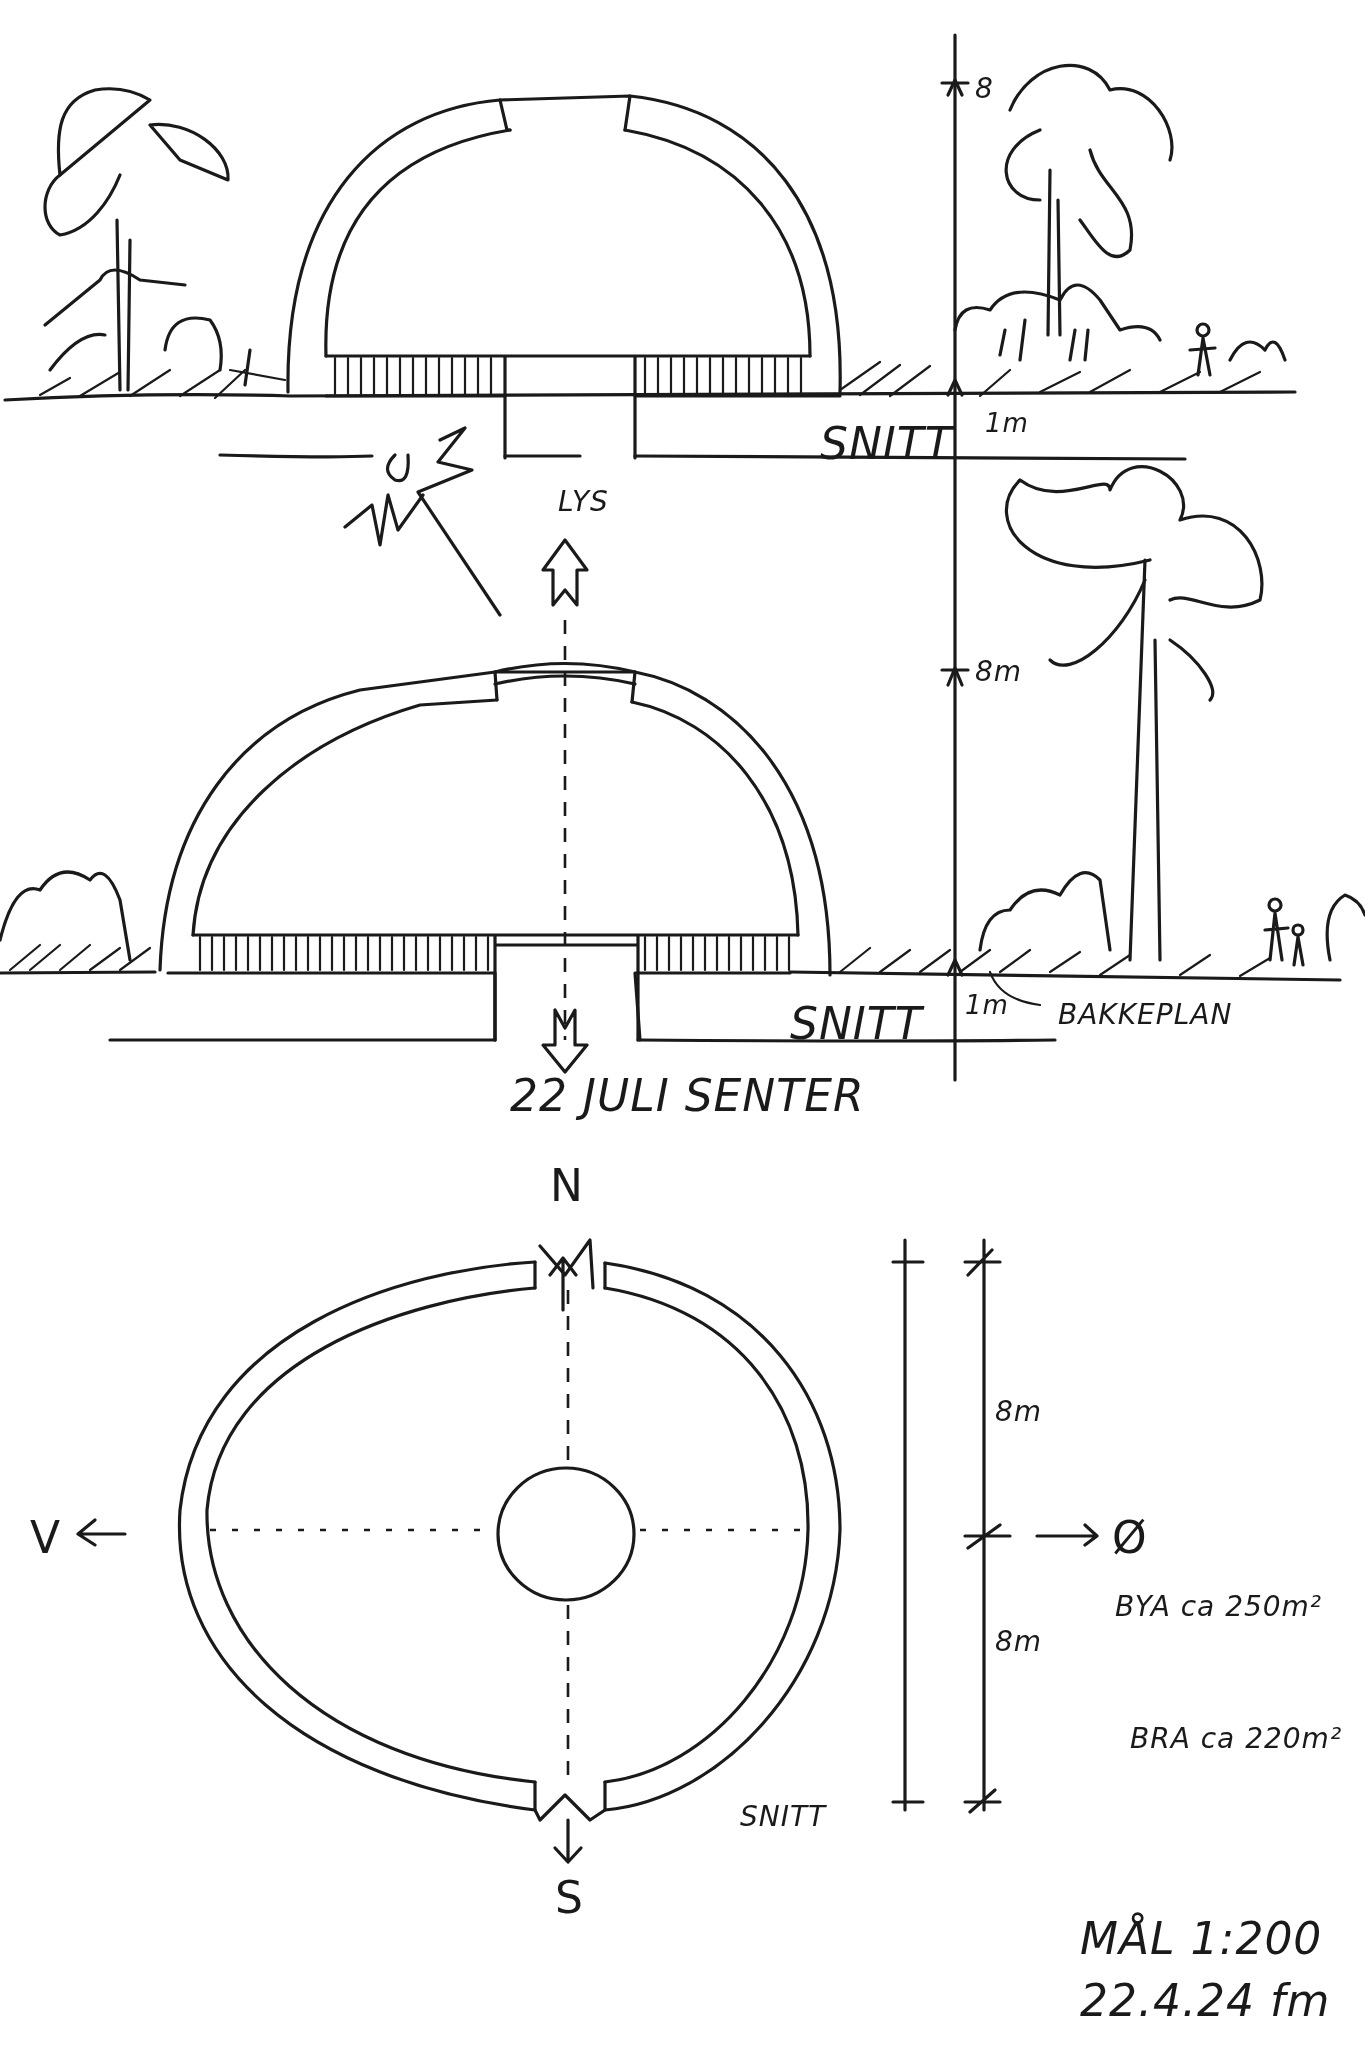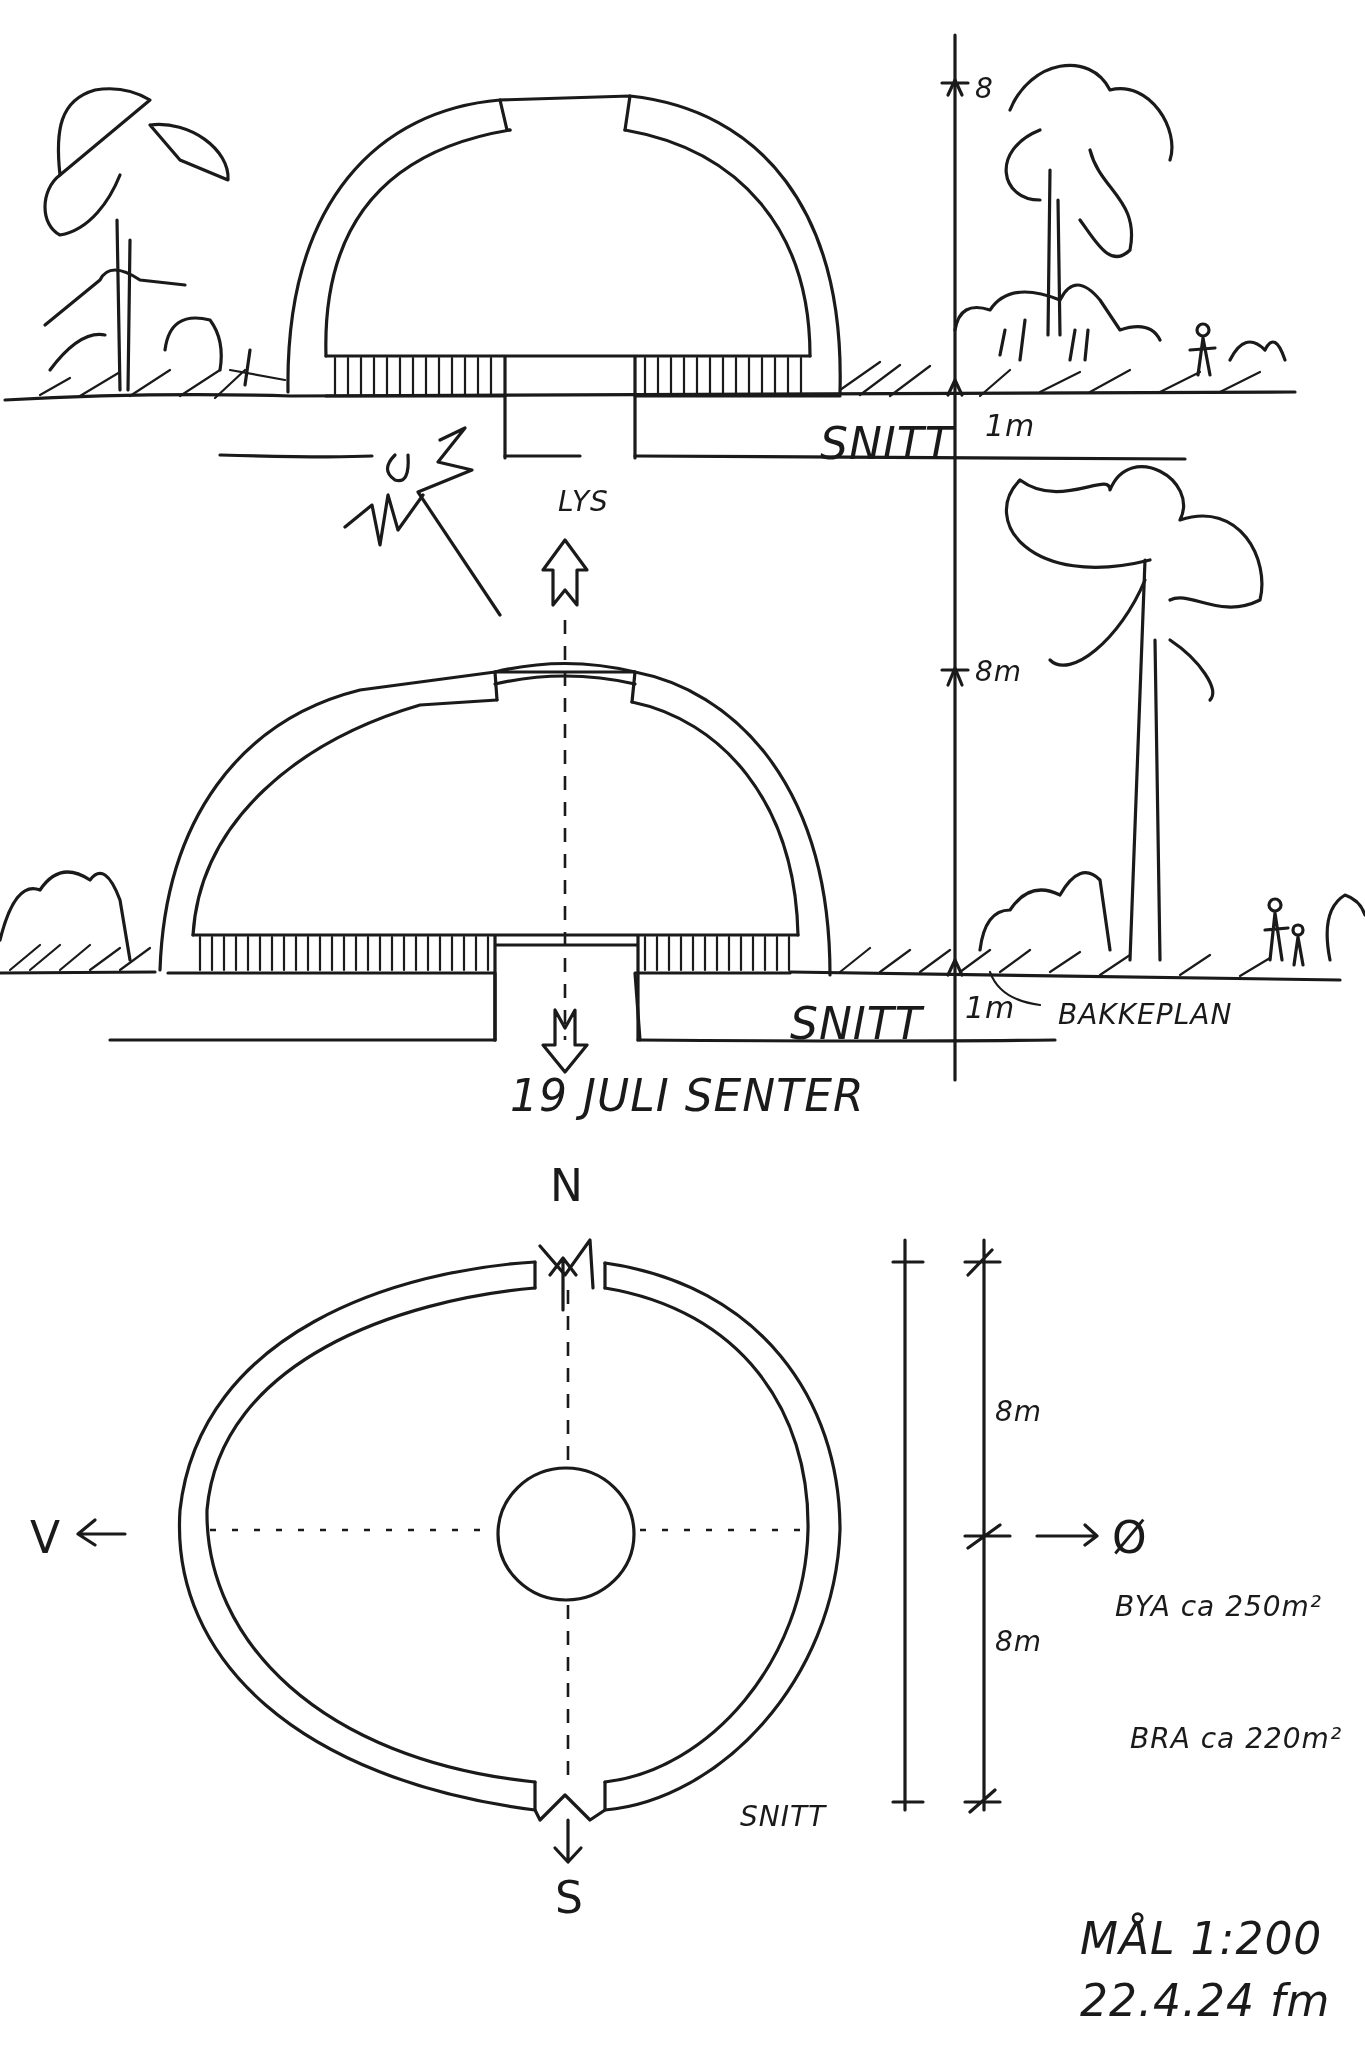--- a/index.html
+++ b/index.html
@@ -5,21 +5,21 @@
   html, body { margin: 0; padding: 0; background: #ffffff; }
   body { width: 1365px; height: 2048px; position: relative; overflow: hidden; }
   svg { position: absolute; left: 0; top: 0; }
   .ink { fill: none; stroke: #1a1a1a; stroke-width: 3.2; stroke-linecap: round; stroke-linejoin: round; }
   .thin { fill: none; stroke: #1a1a1a; stroke-width: 2.2; stroke-linecap: round; }
   .dash { fill: none; stroke: #1a1a1a; stroke-width: 2.6; stroke-dasharray: 14 12; }
   .dot { fill: none; stroke: #1a1a1a; stroke-width: 2.6; stroke-dasharray: 6 16; }
   .lbl { position: absolute; font-family: "DejaVu Sans", sans-serif; color: #1a1a1a; font-style: italic; white-space: nowrap; letter-spacing: 1px; transform-origin: left center; }
   .lbl.big { font-size: 44px; }
   .lbl.med { font-size: 28px; }
-  .lbl.sm { font-size: 30px; }
+  .lbl.sm { font-size: 26px; }
 </style>
 </head>
 <body>
 
 <svg width="1365" height="2048" viewBox="0 0 1365 2048">
 
   <g>
 
     <path class="ink" d="M5 400 Q150 392 290 396 L1295 392"></path>
 
@@ -150,21 +150,21 @@
 
 <div class="lbl med" style="left:975px;top:72px;">8</div>
 <div class="lbl sm" style="left:985px;top:408px;">1m</div>
 <div class="lbl big" style="left:820px;top:418px;">SNITT</div>
 <div class="lbl med" style="left:558px;top:485px;">LYS</div>
 
 <div class="lbl med" style="left:975px;top:655px;">8m</div>
 <div class="lbl sm" style="left:965px;top:990px;">1m</div>
 <div class="lbl big" style="left:790px;top:998px;">SNITT</div>
 <div class="lbl med" style="left:1058px;top:998px;">BAKKEPLAN</div>
-<div class="lbl big" style="left:510px;top:1070px;">19 JULI SENTER</div>
+<div class="lbl big" style="left:510px;top:1070px;">22 JULI SENTER</div>
 
 <div class="lbl big" style="left:550px;top:1160px;font-style:normal;">N</div>
 <div class="lbl big" style="left:555px;top:1872px;font-style:normal;">S</div>
 <div class="lbl big" style="left:30px;top:1512px;font-style:normal;">V</div>
 <div class="lbl big" style="left:1112px;top:1512px;font-style:normal;">Ø</div>
 
 <div class="lbl med" style="left:995px;top:1395px;">8m</div>
 <div class="lbl med" style="left:995px;top:1625px;">8m</div>
 <div class="lbl med" style="left:1115px;top:1590px;">BYA ca 250m²</div>
 <div class="lbl med" style="left:1115px;top:1722px;margin-left:15px;">BRA ca 220m²</div>

